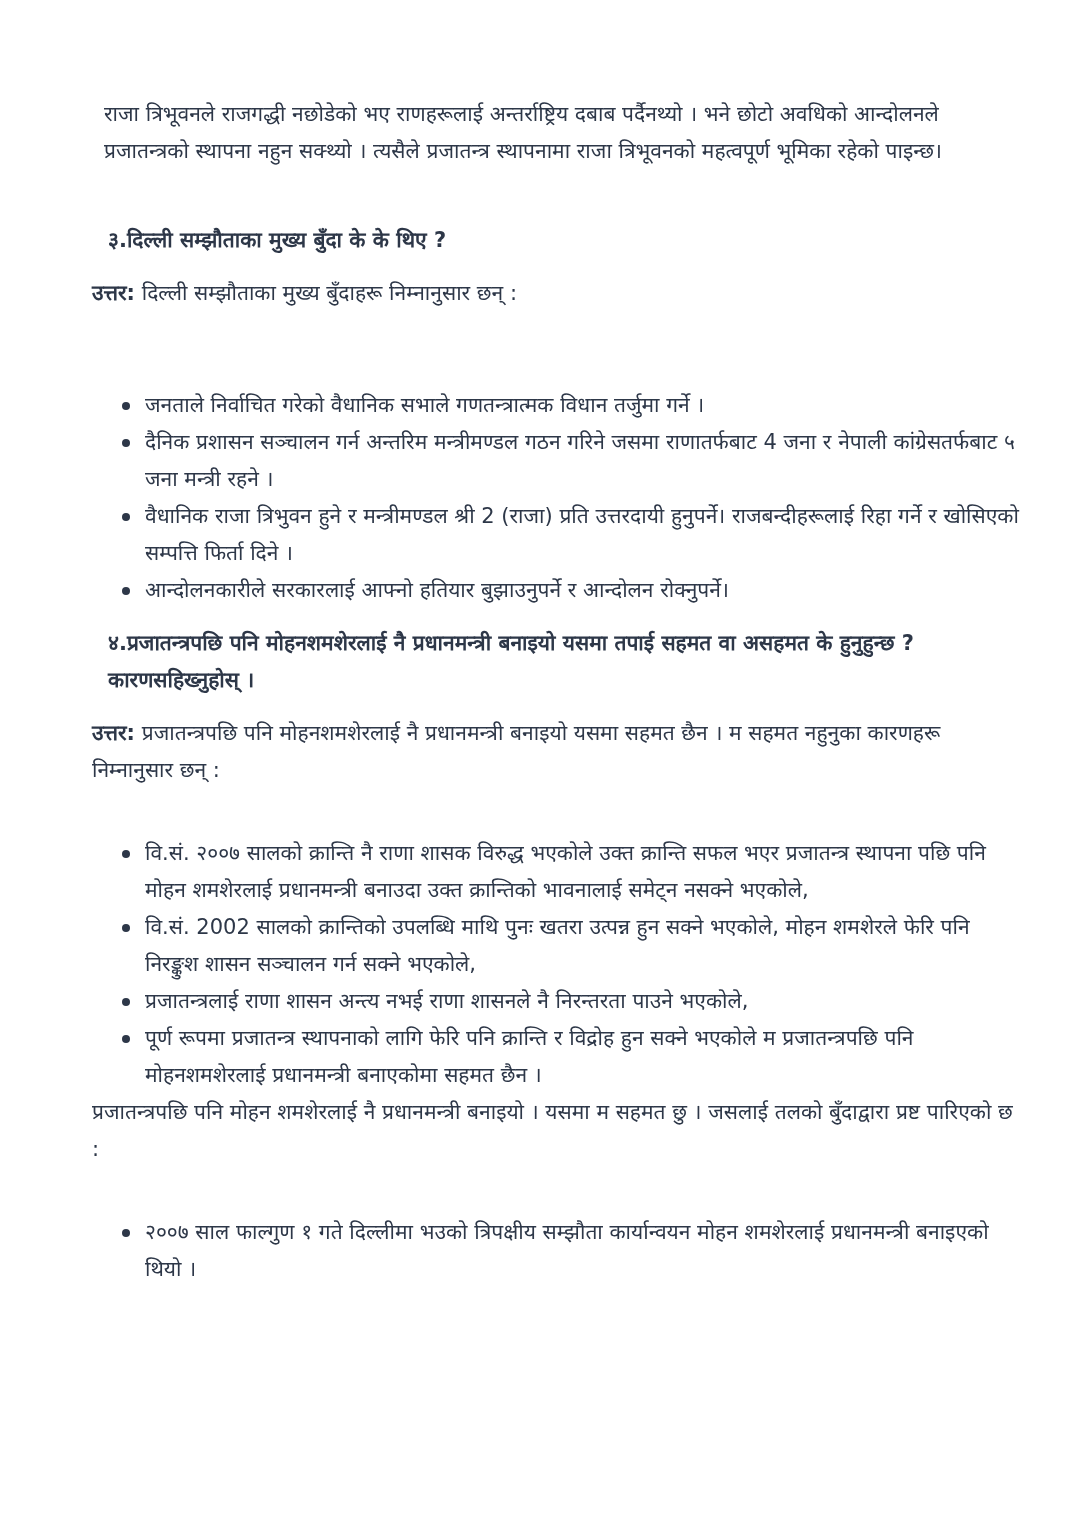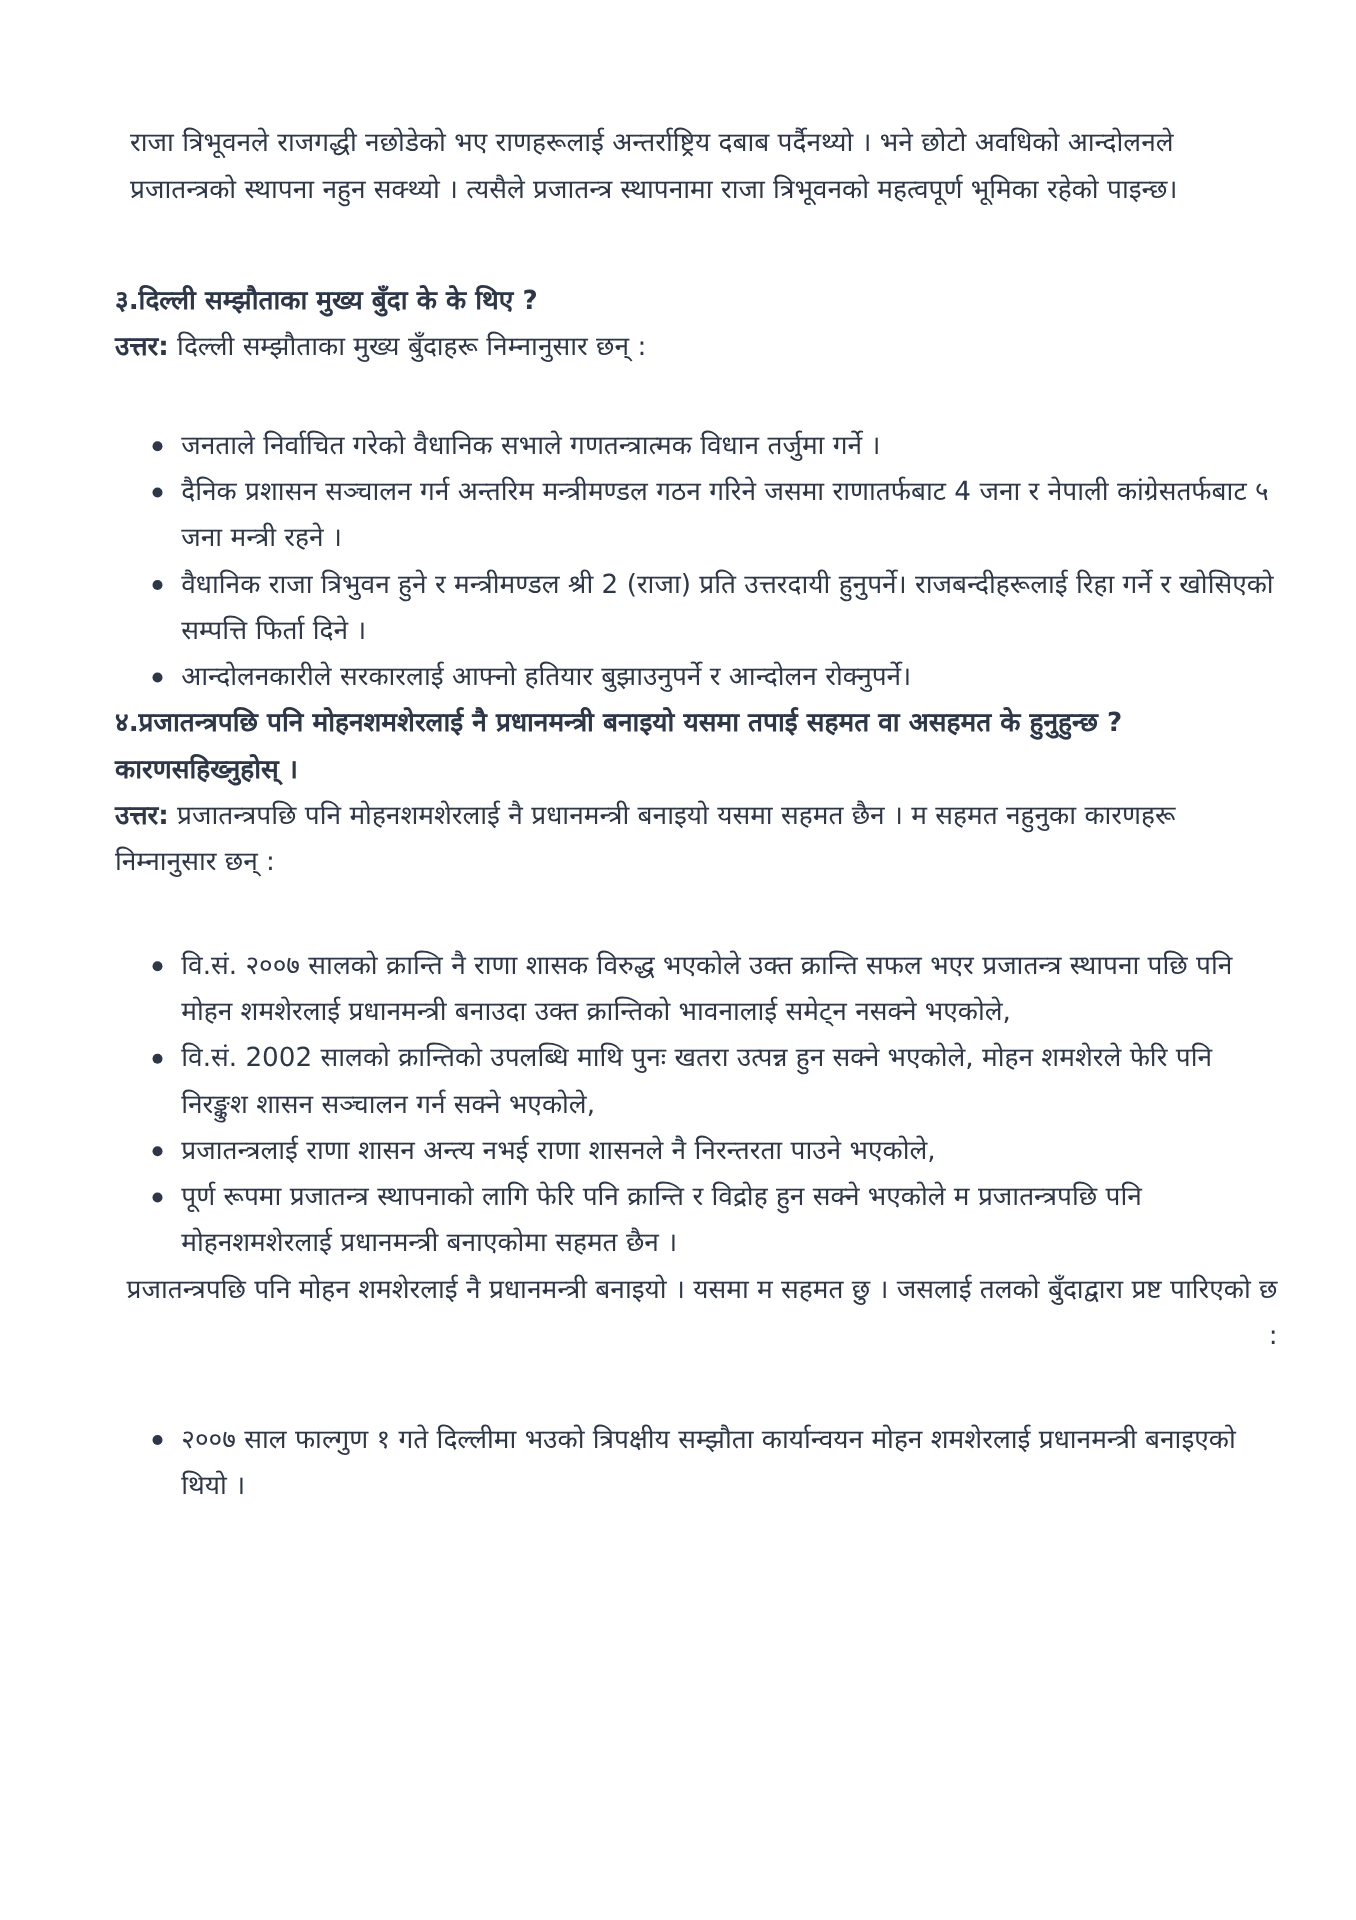--- a/index.html
+++ b/index.html
@@ -24,21 +24,21 @@
     line-height: 37px;
   }
   p {
     margin: 0;
   }
   .para-intro {
     margin-bottom: 52px;
     margin-left: 12px;
   }
   h3.q {
-    margin: 0;
+    margin: 16px;
     font-size: 21px;
     font-weight: bold;
     line-height: 37px;
     color: #2d3748;
   }
   .answer-label {
     font-weight: bold;
   }
   ul.points {
     margin: 0;
@@ -51,25 +51,25 @@
   ul.points li::before {
     content: "";
     position: absolute;
     left: -23px;
     top: 15px;
     width: 8px;
     height: 8px;
     border-radius: 50%;
     background: #2d3748;
   }
-  .sec3-answer { margin-bottom: 42px; }
+  .sec3-answer { margin-bottom: 75px; }
   .sec3-list { margin-bottom: 81px; }
   .sec4-answer { margin-bottom: 46px; }
   .sec4-list { margin-bottom: 42px; }
-  .para-agree { margin-bottom: 46px; text-align: right; }
+  .para-agree { margin-bottom: 46px; }
 </style>
 </head>
 <body>
 
 <div class="page">
 
   <p class="para-intro">राजा त्रिभूवनले राजगद्धी नछोडेको भए राणहरूलाई अन्तर्राष्ट्रिय दबाब पर्दैनथ्यो । भने छोटो अवधिको आन्दोलनले प्रजातन्त्रको स्थापना नहुन सक्थ्यो । त्यसैले प्रजातन्त्र स्थापनामा राजा त्रिभूवनको महत्वपूर्ण भूमिका रहेको पाइन्छ।</p>
 
   <section>
     <h3 class="q">३.दिल्ली सम्झौताका मुख्य बुँदा के के थिए ?</h3>

